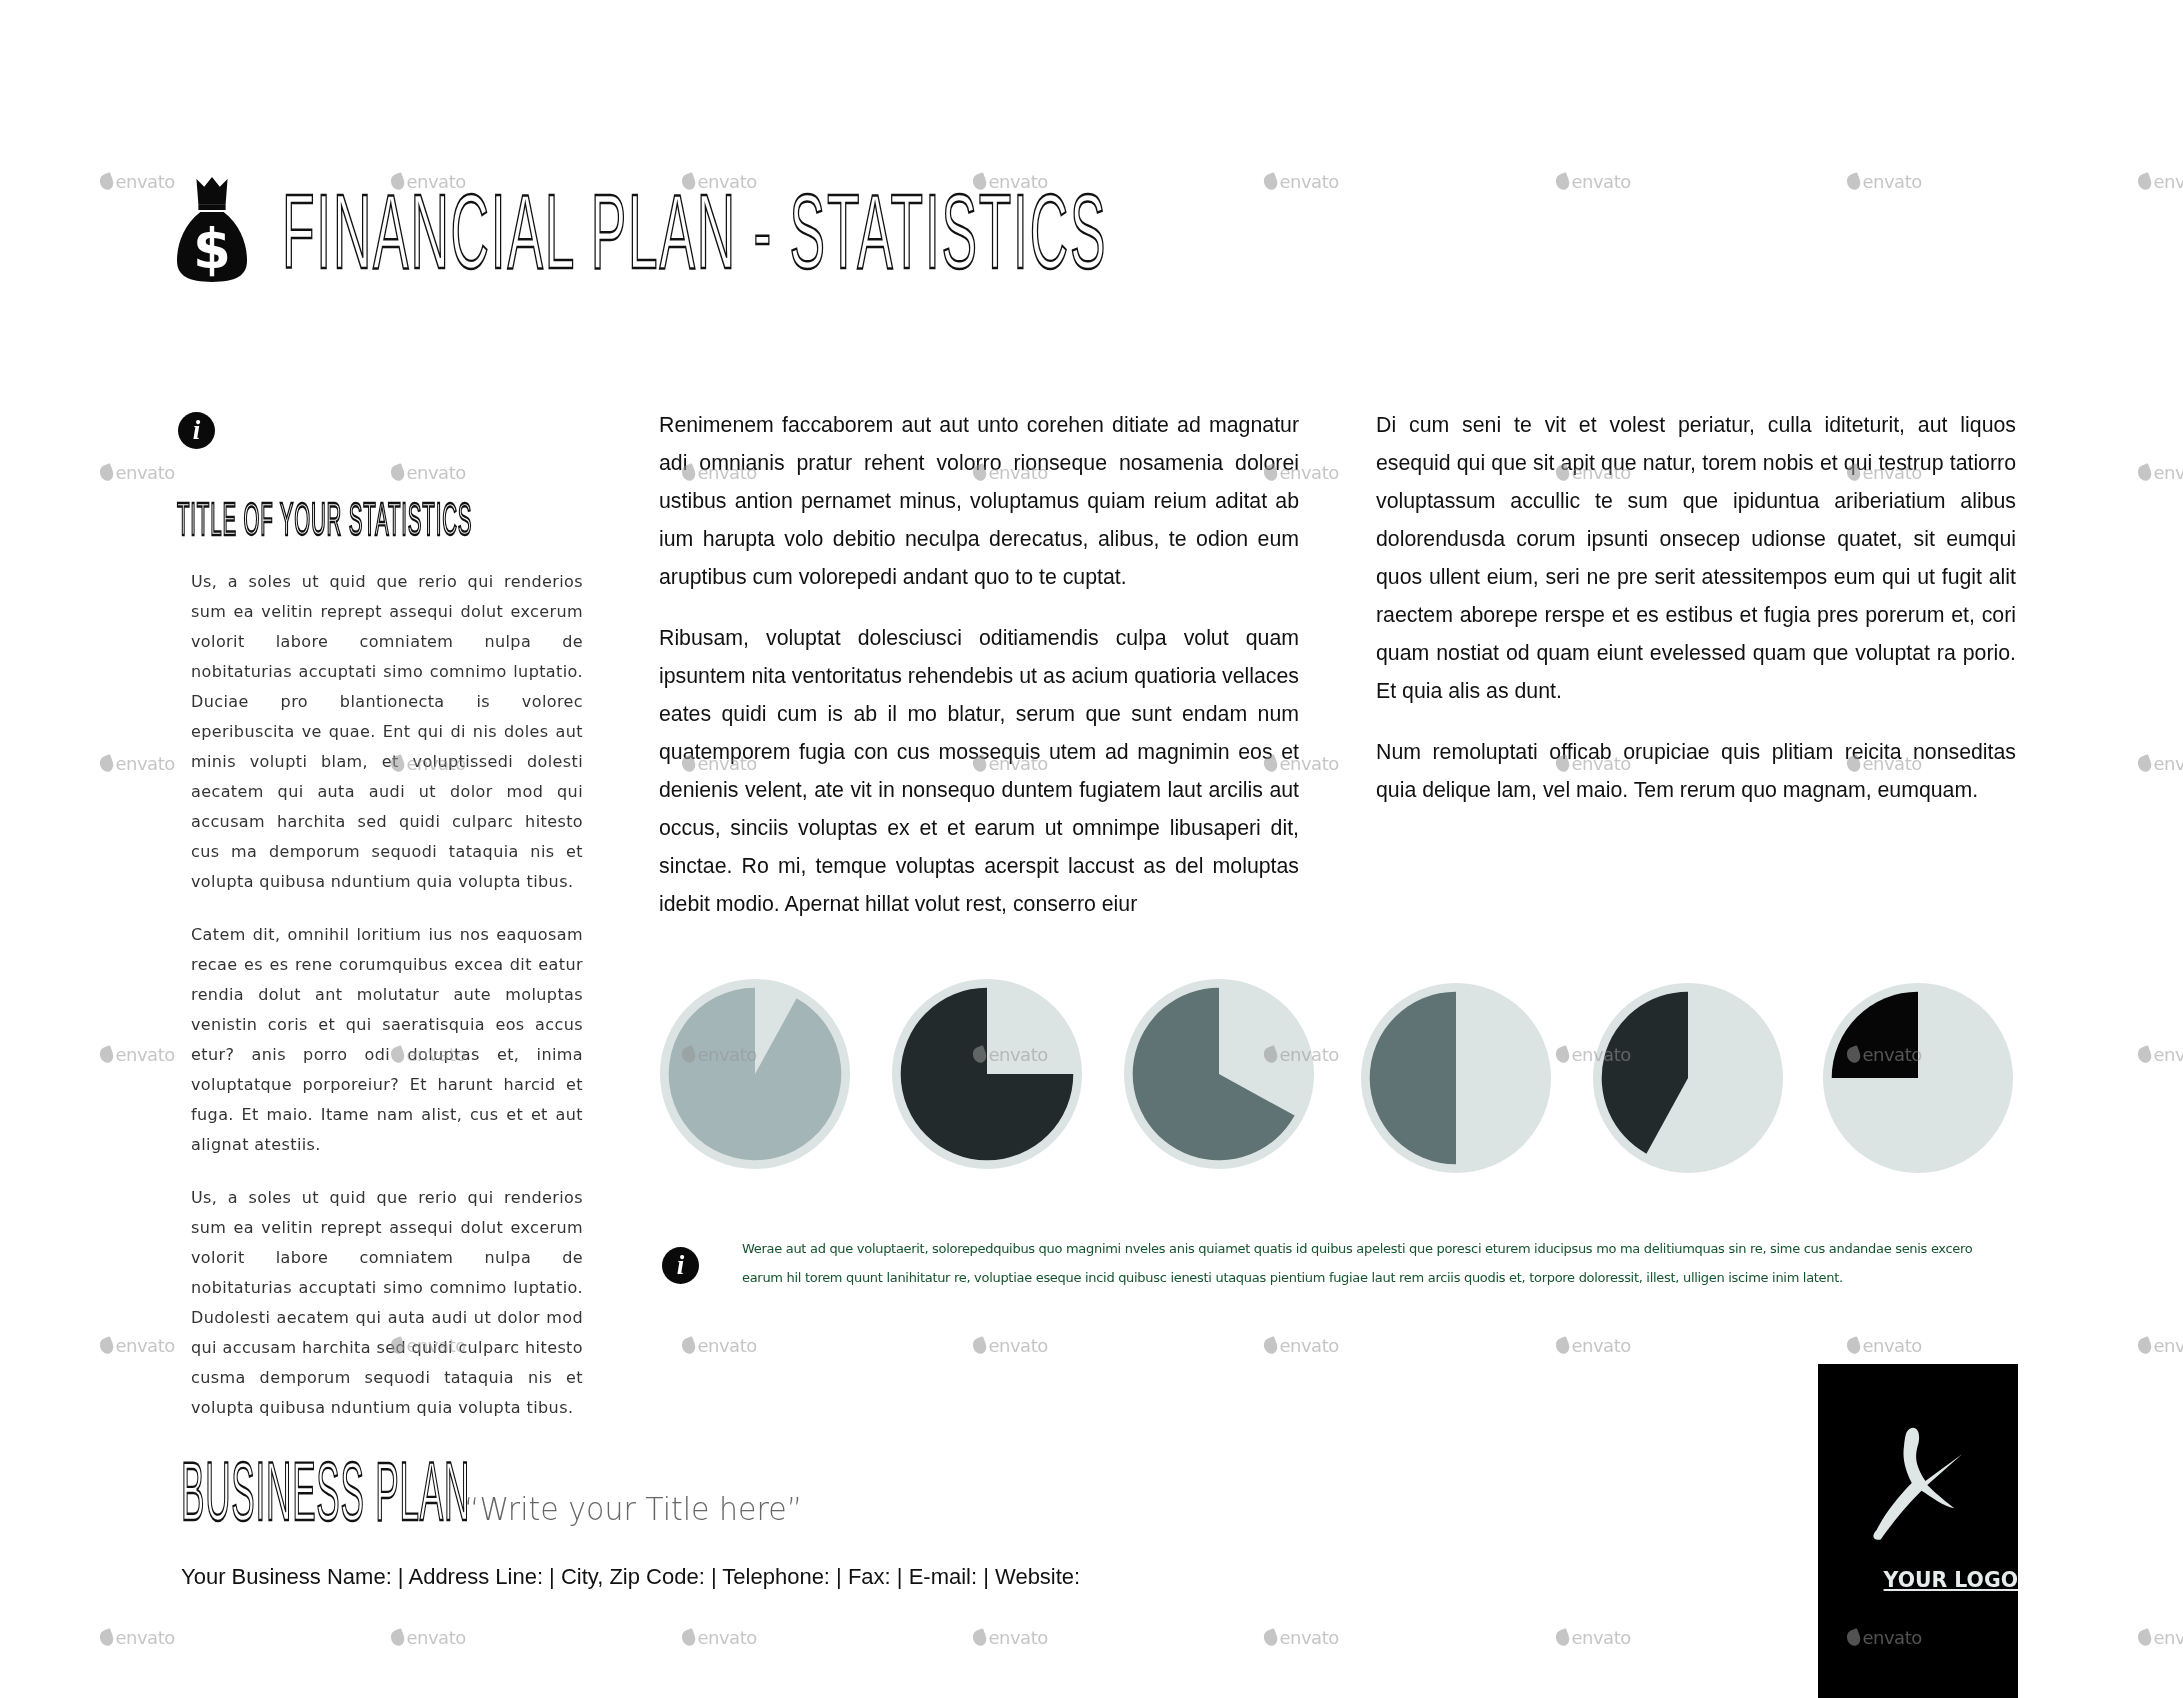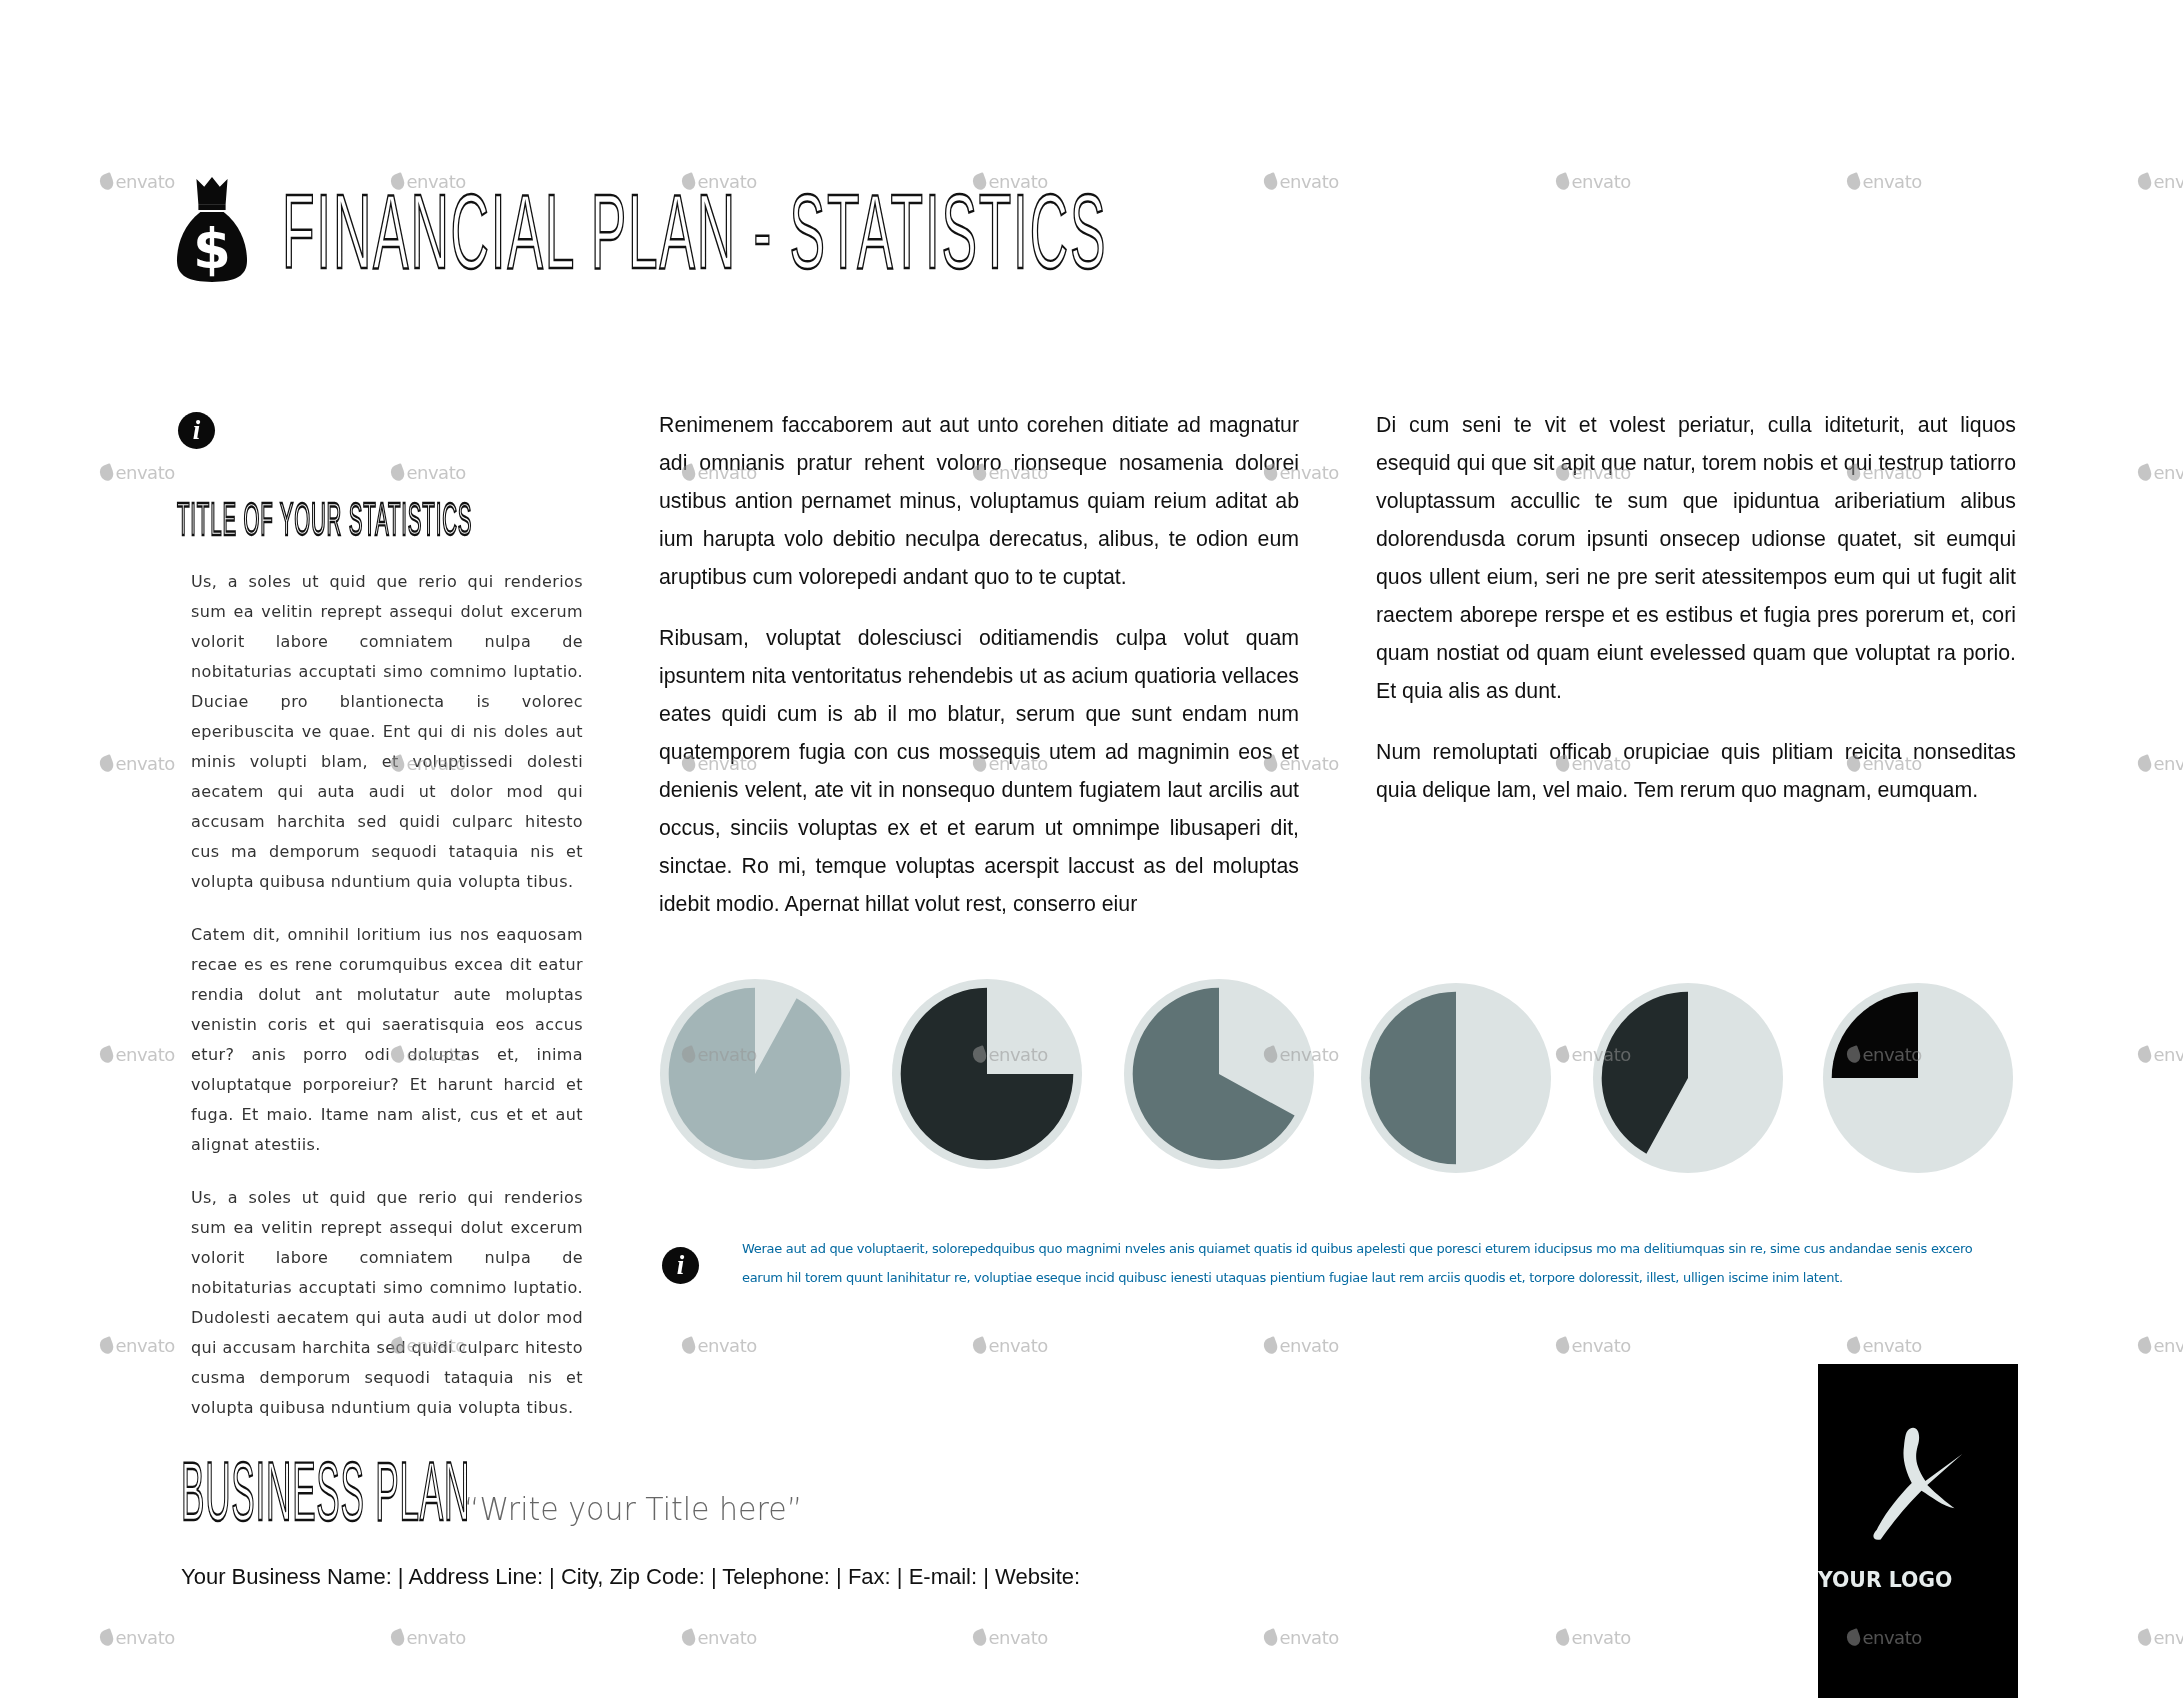--- a/index.html
+++ b/index.html
@@ -7,21 +7,21 @@
   .abs { position:absolute; }
   .wm-layer { position:absolute; left:0; top:0; width:2183px; height:1698px; pointer-events:none; z-index:5; }
   .wm { position:absolute; font-family:"DejaVu Sans", sans-serif; font-size:18px; color:rgba(150,150,150,0.55); letter-spacing:-0.5px; white-space:nowrap;margin-top:40px; }
   .wm .drop { display:inline-block; width:12.6px; height:15.5px; background:rgba(150,150,150,0.55); border-radius:60% 10% 60% 60%; transform:rotate(-20deg); margin-right:2.9px; vertical-align:-1.9px; }
   .thin-title { font-family:"Liberation Sans Narrow","Liberation Sans", sans-serif; font-weight:100; color:#fff; -webkit-text-stroke:1.3px #111; transform-origin:left top; white-space:nowrap; letter-spacing:1.9px; }
   .body-col { font-family:"Liberation Sans", sans-serif; font-size:21.3px; line-height:38px; text-align:justify; color:#111; }
   .body-col p { margin:0 0 23px 0; }
   .left-col { font-family:"DejaVu Sans", sans-serif; font-size:16px; line-height:30px; text-align:justify; color:#333; letter-spacing:0.4px; }
   .left-col p { margin:0 0 23px 14px; }
   .info-icon { width:37px; height:37px; border-radius:50%; background:#0a0a0a; color:#fff; font-family:"Liberation Serif", serif; font-style:italic; font-weight:bold; font-size:27px; line-height:37px; text-align:center; }
-  .footnote { font-family:"DejaVu Sans", sans-serif; font-size:13px; line-height:29px; color:#0369a1; letter-spacing:-0.3px; }
+  .footnote { font-family:"DejaVu Sans", sans-serif; font-size:13px; line-height:29px; color:#14532d; letter-spacing:-0.3px; }
   .pie { position:absolute; }
   .logo-box { background:#000; }
   .contact { font-family:"Liberation Sans", sans-serif; font-size:22px; color:#111; white-space:nowrap; }
   .subtitle { font-family:"DejaVu Sans", sans-serif; font-weight:200; font-size:30px; color:#666; white-space:nowrap; }
 </style>
 </head>
 <body>
 
 <div class="abs" style="left:175px; top:175px; width:699px; height:112px;">
   <svg class="abs" style="left:0; top:0;" width="74" height="107" viewBox="0 0 76 110">
@@ -90,21 +90,21 @@
 
 <div class="abs" style="left:4px; top:1359px; width:1814px; height:340px;">
   <div class="abs thin-title" style="left:177px; top:85px; font-size:45px; transform:scale(0.78,1.85); letter-spacing:1px;">BUSINESS PLAN</div>
   <div class="abs subtitle" style="left:460px; top:132px; transform:scale(1,1.05);">“Write your Title here”</div>
   <div class="abs contact" style="left:177px; top:205px;">Your Business Name: | Address Line: | City, Zip Code: | Telephone: | Fax: | E-mail: | Website:</div>
 
   <div class="abs logo-box" style="left:1814px; top:4.9px; width:200px; height:335px;">
     <svg class="abs" style="left:49px; top:53px;" width="107" height="136" viewBox="0 0 110 140">
       <path d="M44 12 C52 8 56 18 52 30 C49 42 50 50 60 66 L98 38 L62 70 C72 80 82 88 90 94 C78 92 66 82 56 76 C42 90 30 104 14 126 C6 128 4 122 10 116 C18 100 32 82 46 68 C40 56 36 44 38 30 C39 20 40 14 44 12 Z" fill="#dfe6e6"></path>
     </svg>
-    <div class="abs" style="left:0; top:204px; width:200px; text-align:left; font-family:'DejaVu Sans', sans-serif; font-weight:bold; font-size:20.4px; color:#e6ecec; letter-spacing:0px;">YOUR LOGO</div>
+    <div class="abs" style="left:0; top:204px; width:200px; text-align:right; font-family:'DejaVu Sans', sans-serif; font-weight:bold; font-size:20.4px; color:#e6ecec; letter-spacing:0px;text-decoration:underline;">YOUR LOGO</div>
   </div>
 </div>
 
 <div class="wm-layer" id="wm-layer">
     <div class="wm" style="left: 100px; top: 131px;"><span class="drop"></span><span>envato</span></div>
     <div class="wm" style="left: 391px; top: 131px;"><span class="drop"></span><span>envato</span></div>
     <div class="wm" style="left: 682px; top: 131px;"><span class="drop"></span><span>envato</span></div>
     <div class="wm" style="left: 973px; top: 131px;"><span class="drop"></span><span>envato</span></div>
     <div class="wm" style="left: 1264px; top: 131px;"><span class="drop"></span><span>envato</span></div>
     <div class="wm" style="left: 1556px; top: 131px;"><span class="drop"></span><span>envato</span></div>

